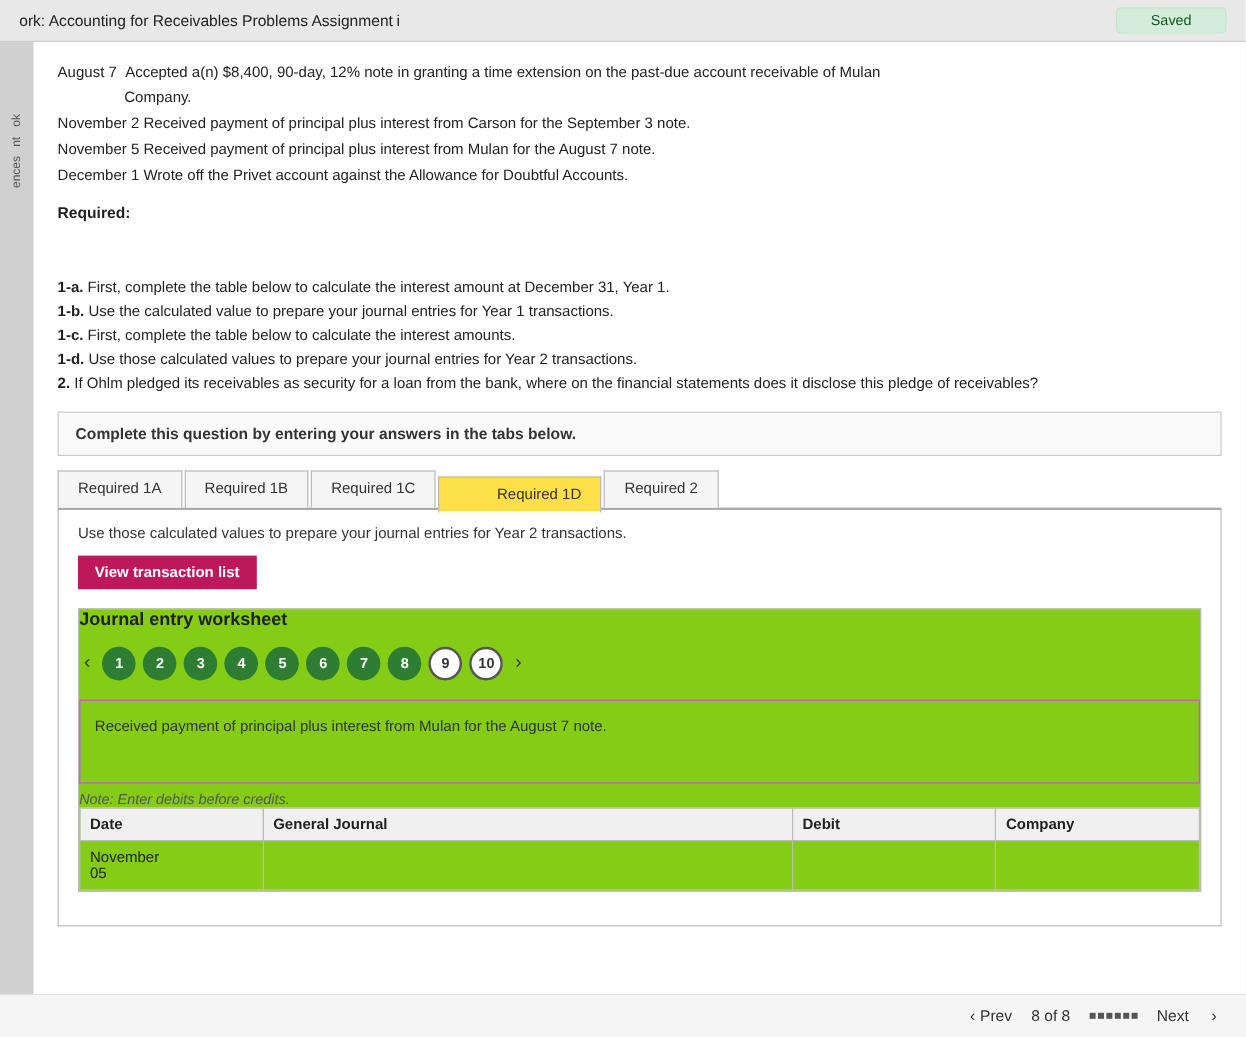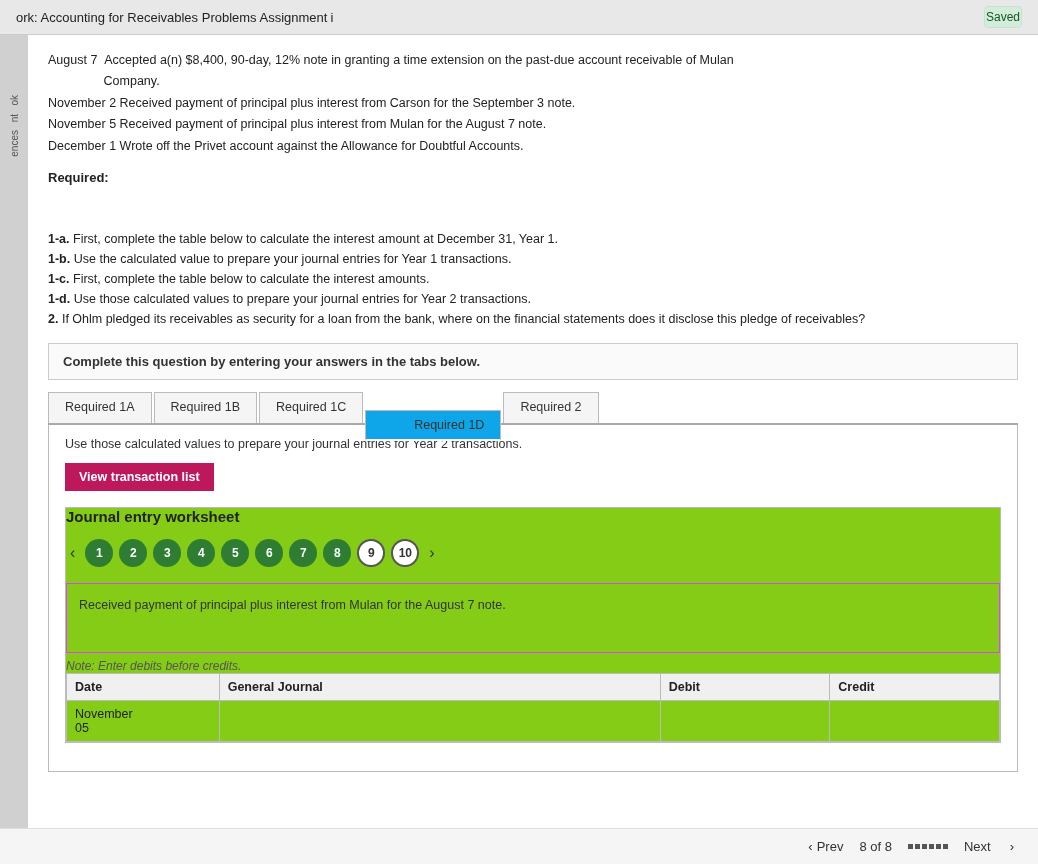--- a/index.html
+++ b/index.html
@@ -19,21 +19,21 @@
       border-bottom: 1px solid #ccc;
       padding: 6px 16px;
       display: flex;
       align-items: center;
       justify-content: space-between;
     }
     .saved-badge {
       background: #d4edda;
       border: 1px solid #c3e6cb;
       color: #155724;
-      padding: 3px 1px;
+      padding: 3px 28px;
       border-radius: 4px;
       font-size: 12px;
     }
 
     
     .main-layout {
       display: flex;
       width: 1038px;
     }
 
@@ -109,25 +109,25 @@
       padding: 7px 16px;
       border: 1px solid #bbb;
       border-bottom: none;
       background: #f5f5f5;
       cursor: pointer;
       font-size: 12.5px;
       color: #333;
       margin-right: 2px;
     }
     .tab.active {
-      background: #0ea5e9;
+      background: #fde047;
       border-bottom: 2px solid #fff;
       font-weight: normal;
       position: relative;
-      top: 18px;
+      top: 5px;
       padding-left: 48px;
     }
 
     
     .tab-content-area {
       border: 1px solid #bbb;
       border-top: none;
       padding: 12px 16px;
       background: #fff;
     }
@@ -375,21 +375,21 @@
           <span>Received payment of principal plus interest from Mulan for the August 7 note.</span>
         </div>
         <div class="note-text">Note: Enter debits before credits.</div>
 
         <table class="journal-table">
           <thead>
             <tr>
               <th class="date-cell">Date</th>
               <th class="general-journal-cell">General Journal</th>
               <th class="debit-cell">Debit</th>
-              <th class="credit-cell">Credit</th>
+              <th class="credit-cell">Company</th>
             </tr>
           </thead>
           <tbody>
             <tr>
               <td class="date-cell">November<br>05</td>
               <td class="general-journal-cell">
                 <input type="text" style="">
               </td>
               <td class="debit-cell">
                 <input type="text" style="">

